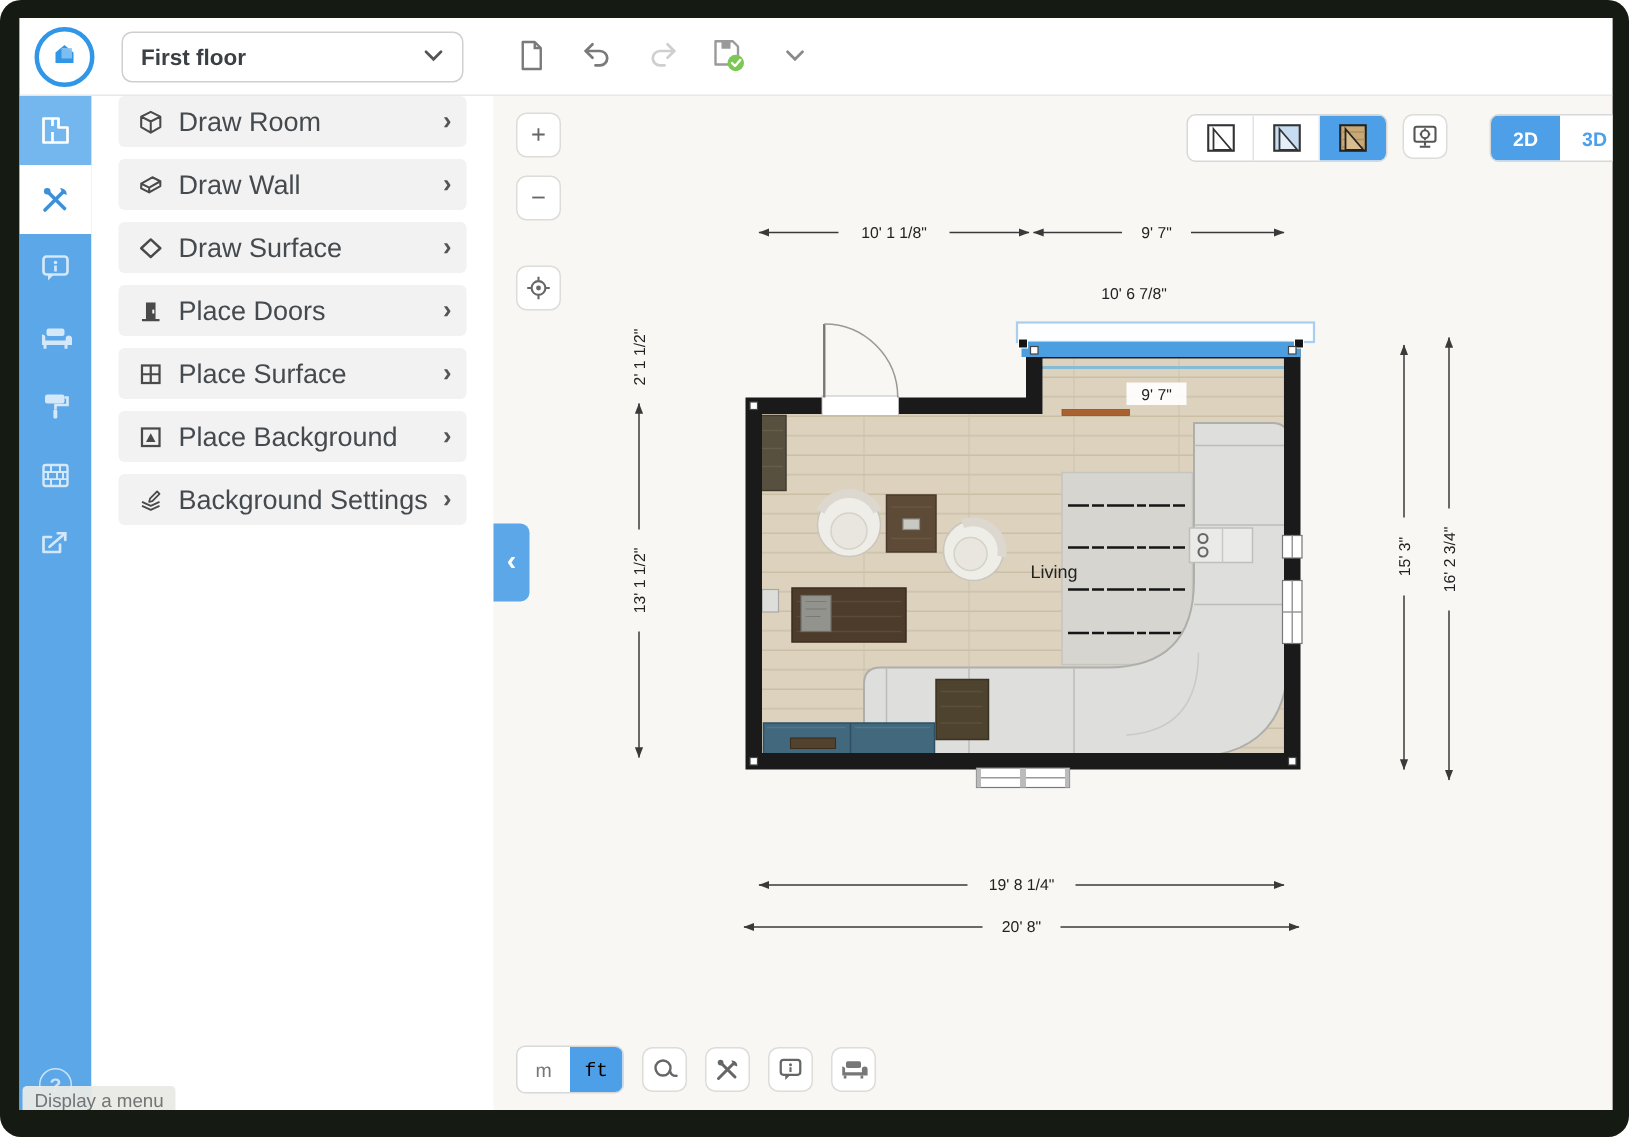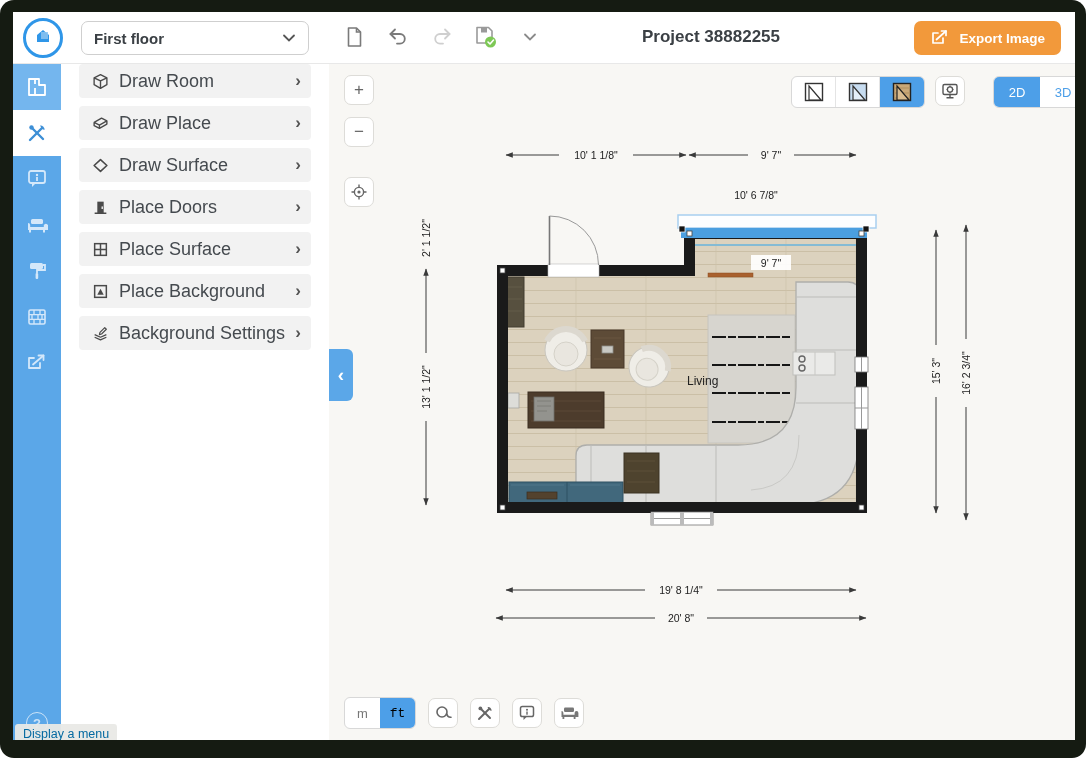--- a/index.html
+++ b/index.html
@@ -40,27 +40,27 @@
   .cbtn { width:30px; height:30px; background:#fff; border:1px solid #DDDCD8; border-radius:7px; display:flex; align-items:center; justify-content:center; color:#666; font-size:17px; cursor:pointer; }
   .zoombtns .cbtn { margin-bottom:12px; }
   .zoombtns .cbtn:nth-child(3) { margin-top:18px; }
   .collapse-tab { position:absolute; left:0; top:285px; width:24px; height:52px; background:#5BA7E8; border-radius:0 6px 6px 0; display:flex; align-items:center; justify-content:center; color:#fff; font-size:19px; font-weight:bold; cursor:pointer; }
   .tr-controls { position:absolute; top:12px; left:462px; display:flex; gap:10px; }
   .seg-group { display:flex; border:1px solid #D8D8D8; border-radius:6px; overflow:hidden; background:#fff; }
   .seg-btn { width:44px; height:30px; display:flex; align-items:center; justify-content:center; cursor:pointer; border-right:1px solid #E4E4E4; }
   .seg-btn:last-child { border-right:none; }
   .seg-btn.sel { background:#4D9FE8; }
   .d23 { display:flex; border:1px solid #D8D8D8; border-radius:6px; overflow:hidden; background:#fff; margin-left:18px; }
-  .d23 .cell { width:46px; height:30px; display:flex; align-items:center; justify-content:center; font-size:13px; font-weight:normal; color:#4D9FE8; cursor:pointer; }
+  .d23 .cell { width:46px; height:30px; display:flex; align-items:center; justify-content:center; font-size:13px; font-weight:bold; color:#4D9FE8; cursor:pointer; }
   .d23 .cell.sel { background:#4D9FE8; color:#fff; }
   .bottom-bar { position:absolute; left:15px; top:633px; display:flex; gap:12px; align-items:center; }
   .unit-group { display:flex; border:1px solid #D8D8D8; border-radius:6px; overflow:hidden; background:#fff; }
   .unit-cell { width:35px; height:30px; display:flex; align-items:center; justify-content:center; font-size:13px; color:#777; cursor:pointer; }
   .unit-cell.sel { background:#4D9FE8; color:#000000;font-family:Liberation Mono, monospace; }
-  .tooltip { position:absolute; left:2px; top:712px; background:rgba(233,233,230,0.95); color:#0369a1; font-size:12.5px; padding:3px 8px 4px; border-radius:3px; white-space:nowrap; }
+  .tooltip { position:absolute; left:2px; top:712px; background:rgba(233,233,230,0.95); color:#737373; font-size:12.5px; padding:3px 8px 4px; border-radius:3px; white-space:nowrap; }
   .fp-svg { position:absolute; left:72px; top:71px; }
   svg text { font-family:"Liberation Sans", sans-serif; }
 </style>
 </head>
 <body>
 
 <div class="frame">
 <div class="app">
 
   <div class="topbar">
@@ -106,29 +106,20 @@
           <circle cx="17.5" cy="18" r="5.5" fill="#7DC855"></circle>
           <path d="M15,18 L17,20 L20.5,16" stroke="#fff" stroke-width="1.6" fill="none" stroke-linecap="round" stroke-linejoin="round"></path>
         </svg>
       </div>
       <div class="tb-btn">
         <svg width="14" height="10" viewBox="0 0 14 10">
               <path d="M2,2.5 L7,7.5 L12,2.5" stroke="#8A8A8A" stroke-width="1.8" fill="none" stroke-linecap="round"></path>
             </svg>
       </div>
     </div>
-    <div class="proj-title">Project 38882255</div>
-    <div class="export-btn">
-      <svg width="20" height="18" viewBox="0 0 20 18">
-            <path d="M13,9 V14 H3 V4 H8" stroke="#fff" stroke-width="1.7" fill="none" stroke-linecap="round" stroke-linejoin="round"></path>
-            <path d="M6.5,10.5 L16,2" stroke="#fff" stroke-width="1.7" fill="none" stroke-linecap="round"></path>
-            <path d="M11.5,2 H16 V6.5" stroke="#fff" stroke-width="1.7" fill="none" stroke-linecap="round" stroke-linejoin="round"></path>
-          </svg>
-      <span>Export Image</span>
-    </div>
   </div>
 
   <div class="strip">
     <div class="strip-item sel-floor">
       <svg width="22" height="22" viewBox="0 0 22 22">
             <path d="M3,3 H13 V9 H19 V19 H3 Z" stroke="#fff" stroke-width="1.8" fill="none" stroke-linejoin="round"></path>
             <path d="M9,3 V8 M9,12 V19" stroke="#fff" stroke-width="1.8" fill="none"></path>
           </svg>
     </div>
     <div class="strip-item active">
@@ -192,21 +183,21 @@
           </span>
       <span class="blbl">Draw Room</span>
       <span class="chev">›</span>
     </div>
     <div class="bitem">
       <span class="bic">
             <svg width="17" height="17" viewBox="0 0 16 16">
               <path d="M2,7 L9,3 L14,5.5 L7,9.5 Z M2,7 V10 L7,12.5 V9.5 M14,5.5 V8.5 L7,12.5" stroke="#4A4A4A" stroke-width="1.3" fill="none" stroke-linejoin="round"></path>
             </svg>
           </span>
-      <span class="blbl">Draw Place</span>
+      <span class="blbl">Draw Wall</span>
       <span class="chev">›</span>
     </div>
     <div class="bitem">
       <span class="bic">
             <svg width="17" height="17" viewBox="0 0 16 16">
               <path d="M8,2.5 L14,8 L8,13.5 L2,8 Z" stroke="#4A4A4A" stroke-width="1.5" fill="none" stroke-linejoin="round"></path>
             </svg>
           </span>
       <span class="blbl">Draw Surface</span>
       <span class="chev">›</span>

